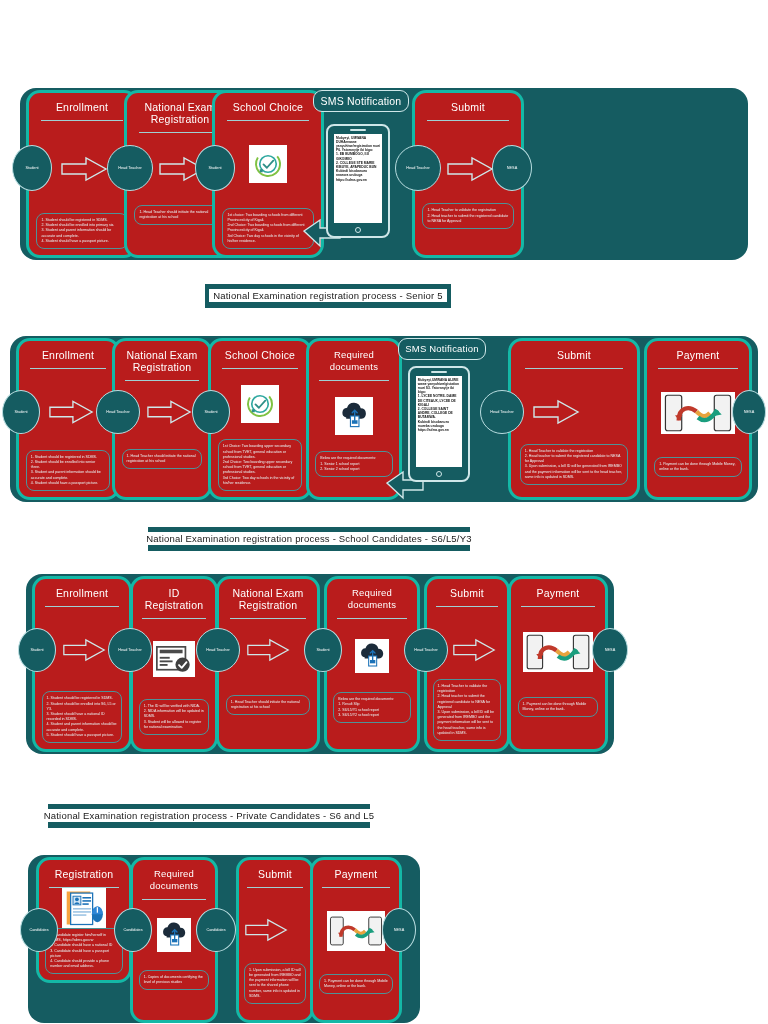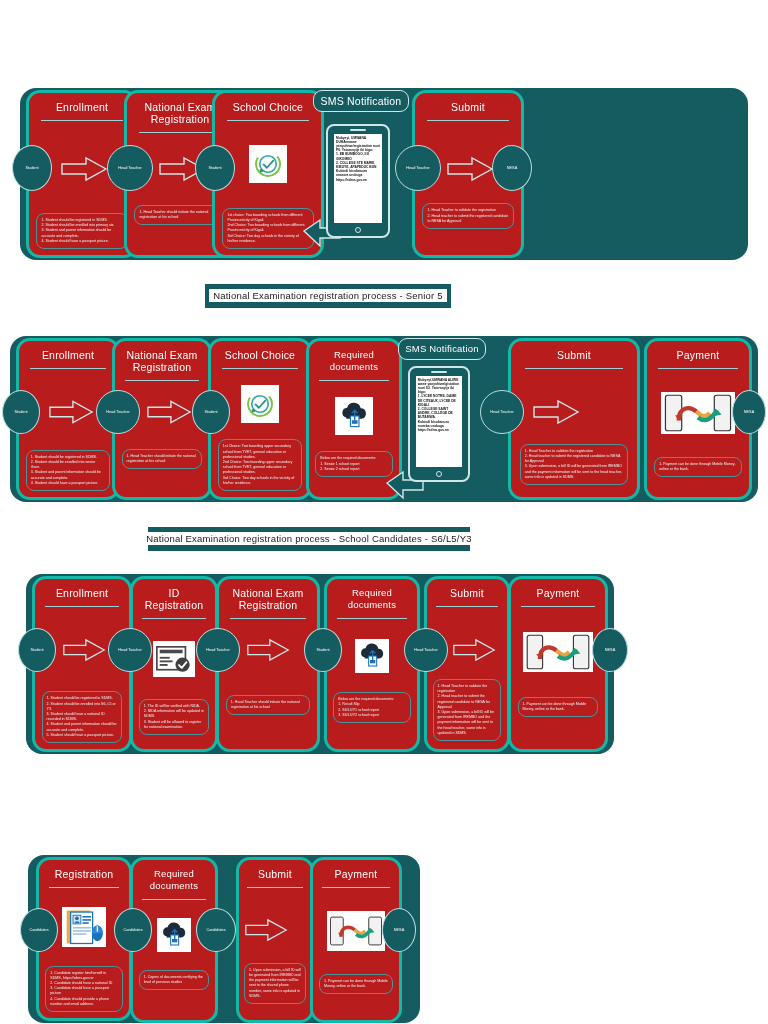--- a/index.html
+++ b/index.html
@@ -425,24 +425,27 @@
   <svg class="arrow" style="left:246px; top:636px;" width="44" height="28" viewBox="0 0 48 28">
     <path d="M2 9 L26 9 L26 3 L46 14 L26 25 L26 19 L2 19 Z" fill="none" stroke="#cfe7e9" stroke-width="1.4"></path>
   </svg>
   <div class="actor" style="left:304px; top:628px; width:38px; height:44px;">Student</div>
   <div class="actor" style="left:404px; top:628px; width:44px; height:44px;">Head Teacher</div>
   <svg class="arrow" style="left:452px; top:636px;" width="44" height="28" viewBox="0 0 48 28">
     <path d="M2 9 L26 9 L26 3 L46 14 L26 25 L26 19 L2 19 Z" fill="none" stroke="#cfe7e9" stroke-width="1.4"></path>
   </svg>
   <div class="actor" style="left:592px; top:628px; width:36px; height:44px;">NESA</div>
 
+  <div class="banner" style="left:48px; top:804px; width:322px; height:24px;">
+    <span class="banner-text">National Examination registration process - Private Candidates - S6 and L5</span>
+  </div>
 
   <div class="flow" style="left:28px; top:855px; width:392px; height:168px; background:#155c61; border-radius:16px;"></div>
 
-  <div class="panel" style="left:36px; top:857px; width:96px; height:164px;">
+  <div class="panel" style="left:36px; top:857px; width:96px; height:126px;">
     <div class="panel-title">Registration</div>
     <div class="divider"></div>
     <div class="panel-body">
       <div class="icon-box" style="width:44px;height:40px;">
         <svg viewBox="0 0 56 50" width="44" height="40" aria-hidden="true">
           <rect x="6" y="4" width="30" height="42" fill="#f7a440"></rect>
           <rect x="11" y="6" width="28" height="40" fill="#ffffff" stroke="#1b72b8" stroke-width="1.6"></rect>
           <rect x="14" y="10" width="10" height="11" fill="#cfe4f5" stroke="#1b72b8" stroke-width="1.2"></rect>
           <circle cx="19" cy="14" r="2.4" fill="#1b72b8"></circle>
           <path d="M15.5 20 a3.8 3.8 0 0 1 7 0 z" fill="#1b72b8"></path>

